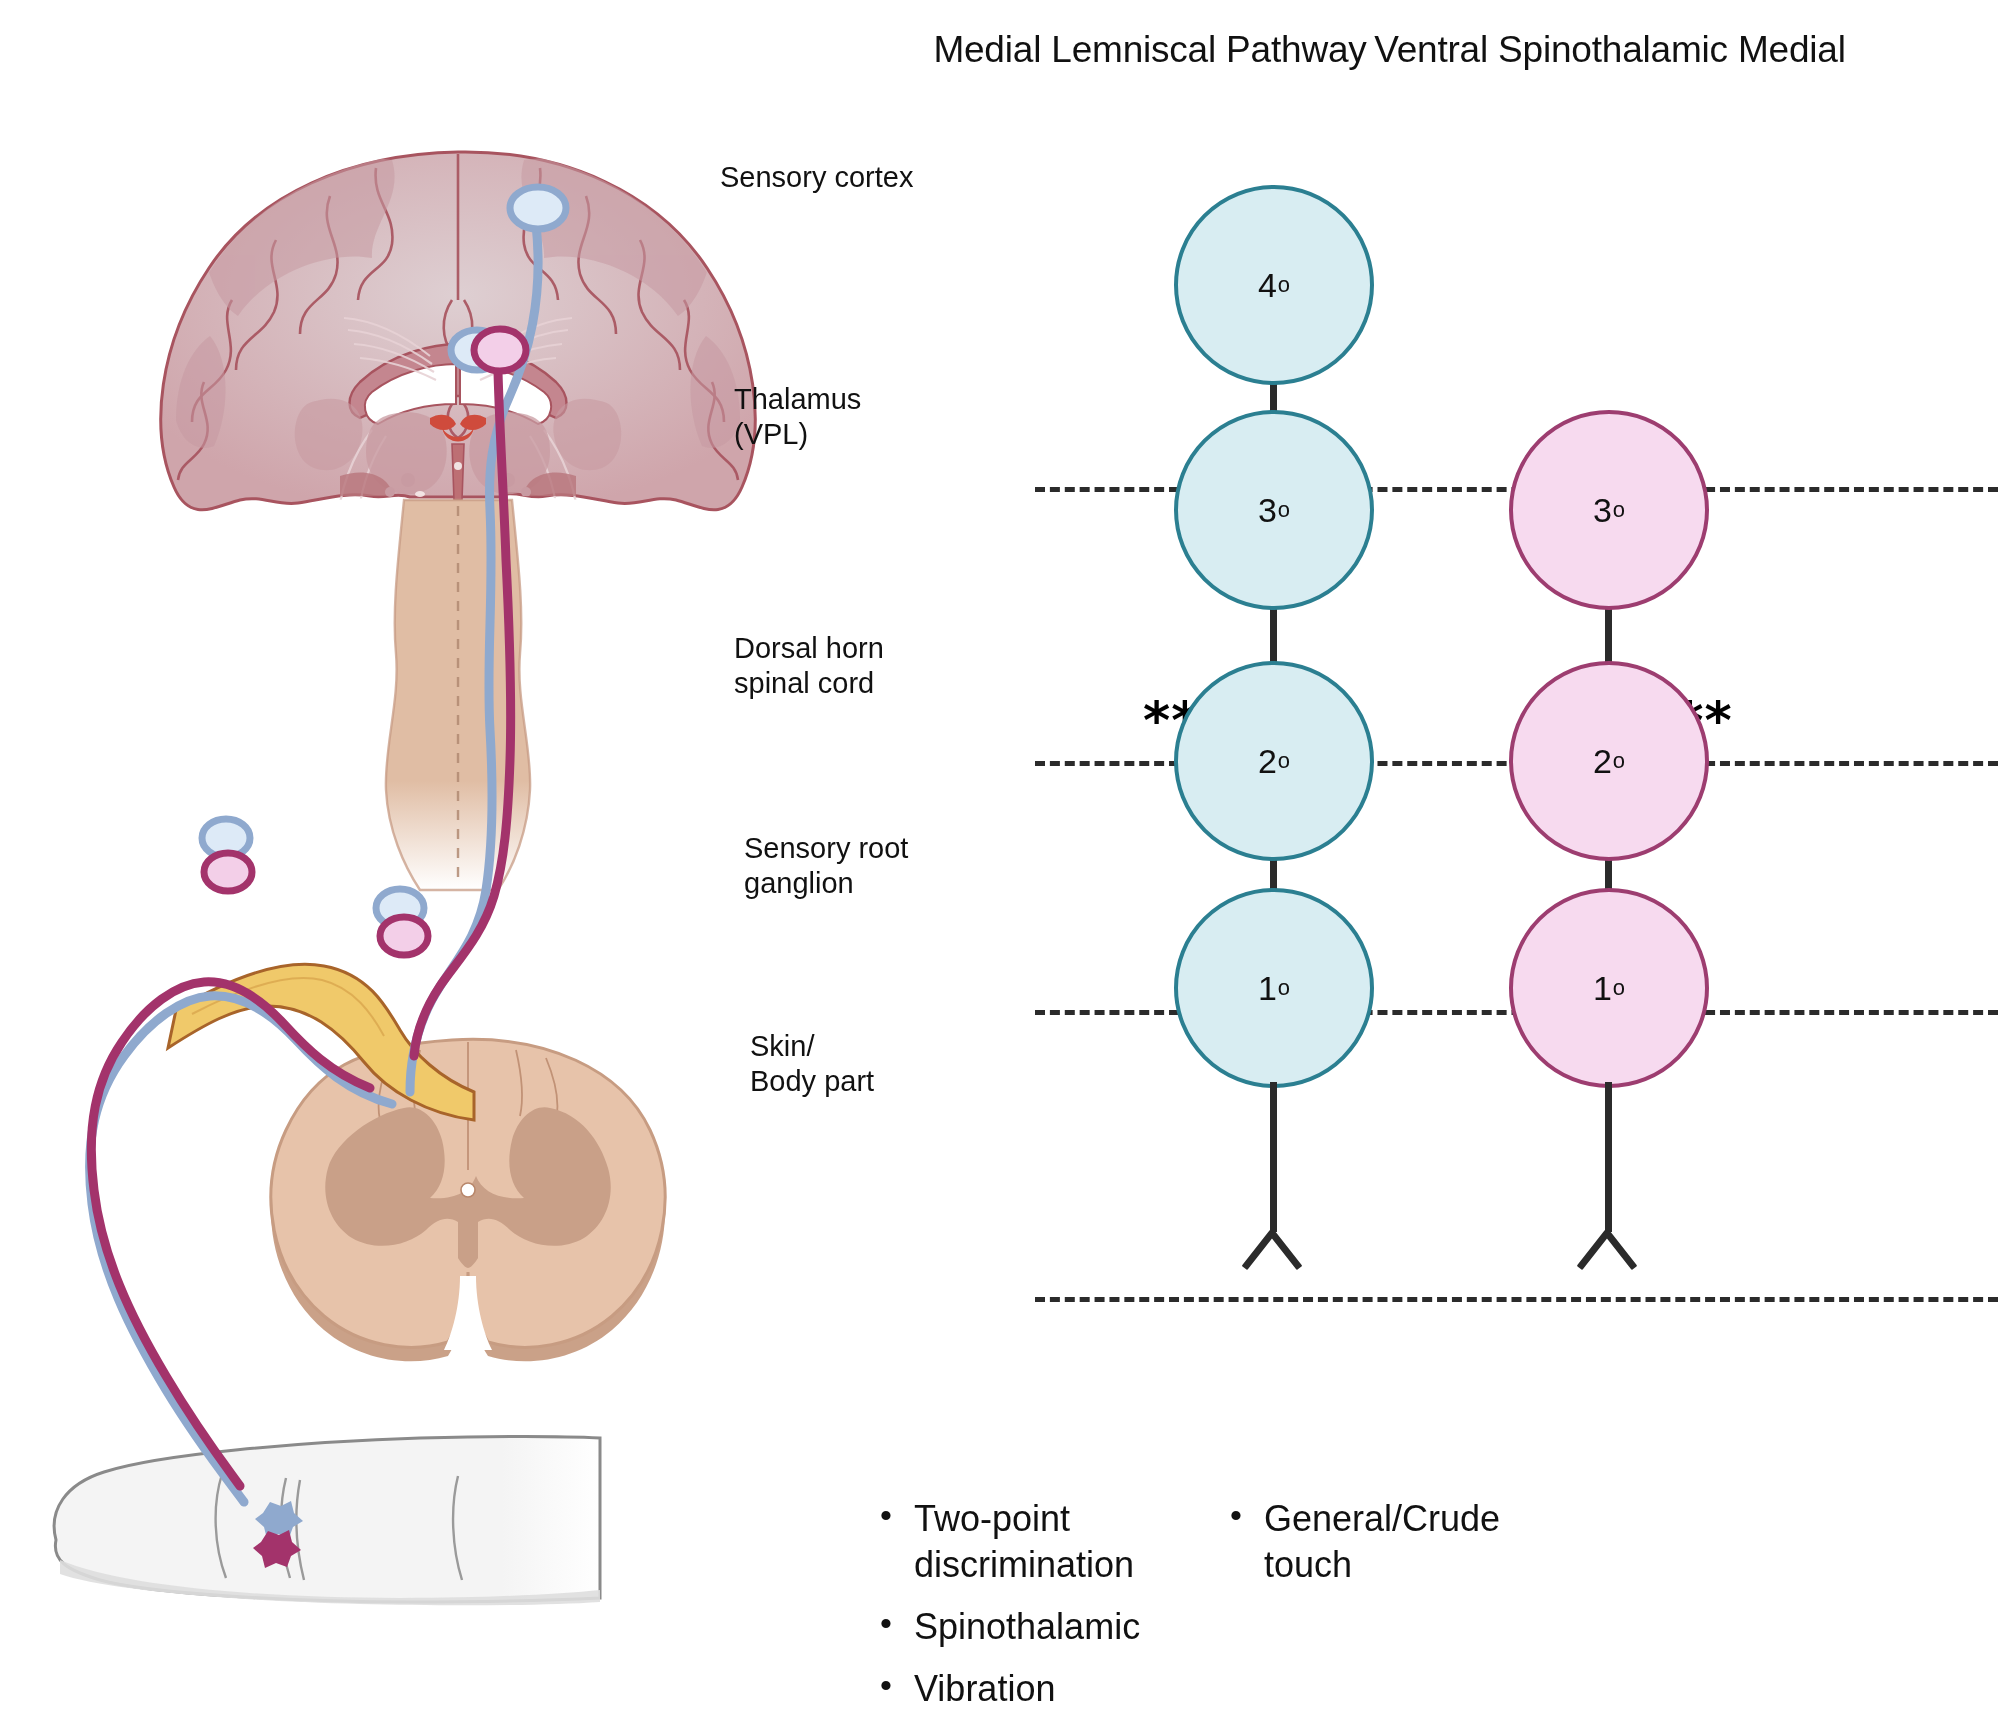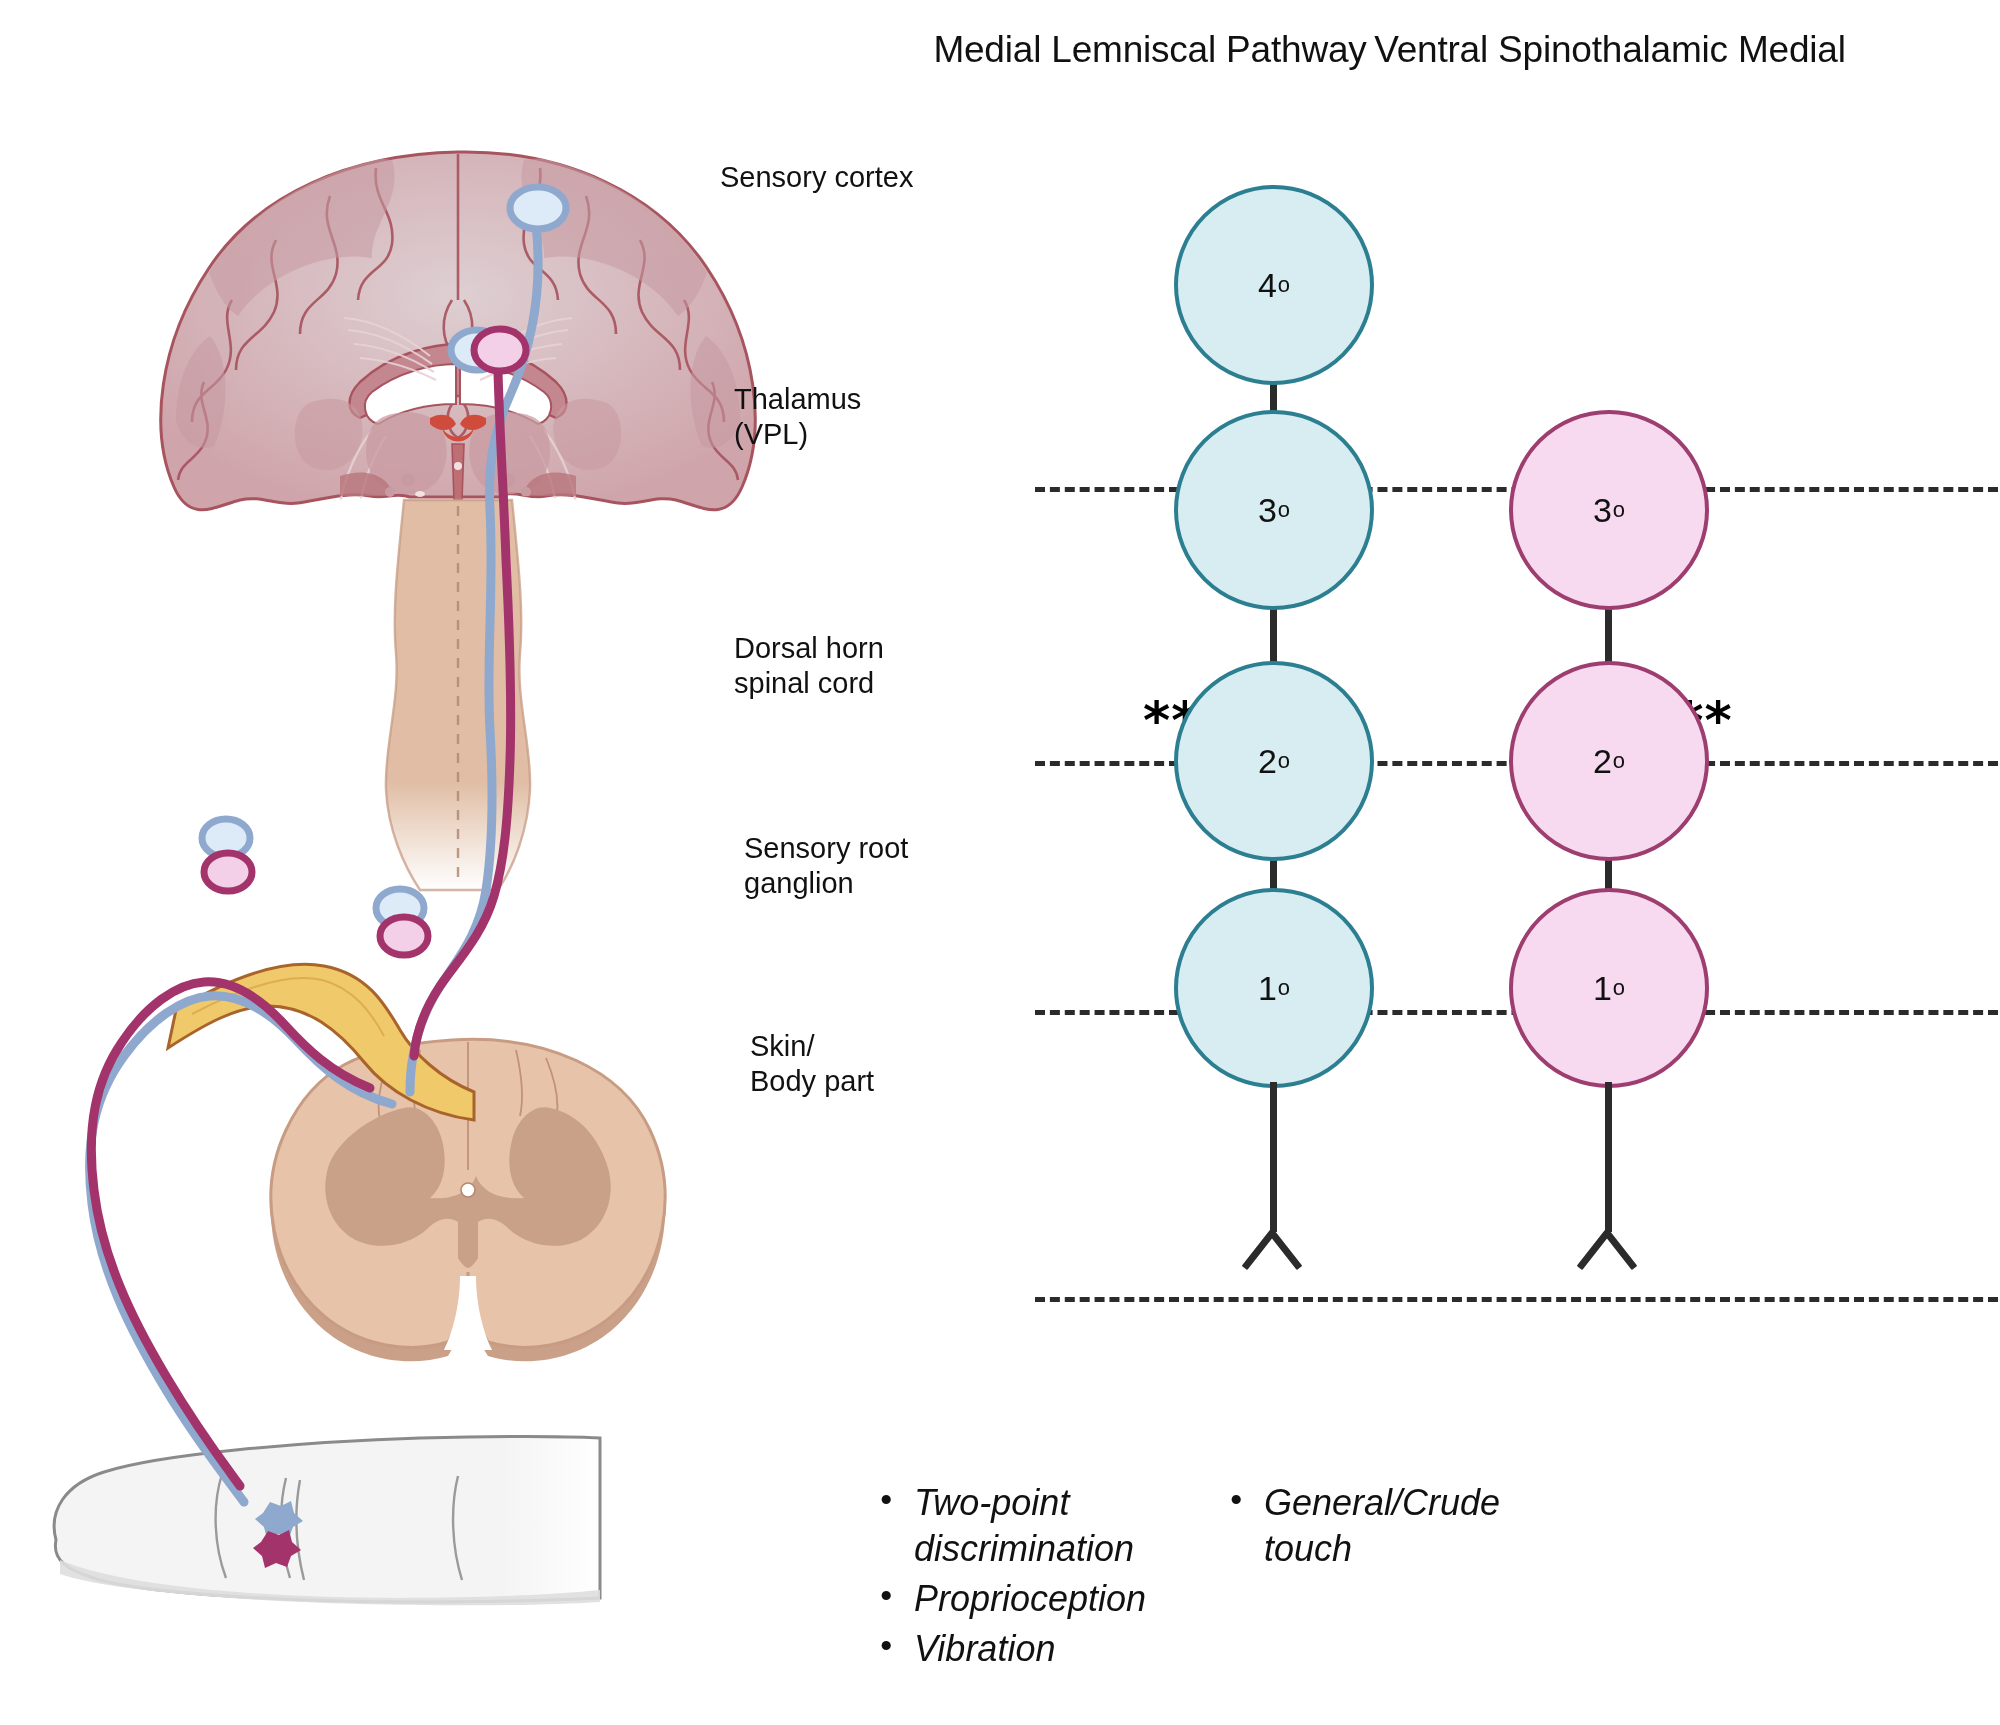--- a/index.html
+++ b/index.html
@@ -45,21 +45,21 @@
     border-radius:1px;
   }
 
   .stars{
     position:absolute;font-size:52px;font-weight:700;letter-spacing:1px;
     color:#000;line-height:1;font-family:"DejaVu Sans",sans-serif;
   }
 
   .bullets{position:absolute;font-size:36px;line-height:1.28;color:#111;}
   .bullets ul{margin:0;padding:0 0 0 44px;list-style:none;}
-  .bullets li{position:relative;margin:0 0 4px 0;font-style:italic;}
+  .bullets li{position:relative;margin:16px 0 4px 0;}
   .bullets li::before{
     content:"\2022";position:absolute;left:-34px;top:-2px;font-size:34px;color:#111;
   }
 </style>
 </head>
 <body>
 
 <div id="stage">
 
   <div id="anatomy">
@@ -381,21 +381,21 @@
 
     <div class="stem" style="left:705px;top:1082px;height:150px;"></div>
     <div class="yfork" style="left:675px;top:1222px;width:64px;height:46px;">
       <span style="left:1px;bottom:0px;height:46px;transform:rotate(38deg);transform-origin:bottom center;"></span>
       <span style="left:56px;bottom:0px;height:46px;transform:rotate(-38deg);transform-origin:bottom center;"></span>
     </div>
 
     <div class="bullets" style="left:-30px;top:1480px;width:300px;">
       <ul>
         <li>Two-point discrimination</li>
-        <li>Proprioception</li>
+        <li>Spinothalamic</li>
         <li>Vibration</li>
       </ul>
     </div>
 
     <div class="bullets" style="left:320px;top:1480px;width:330px;">
       <ul>
         <li>General/Crude touch</li>
       </ul>
     </div>
 

